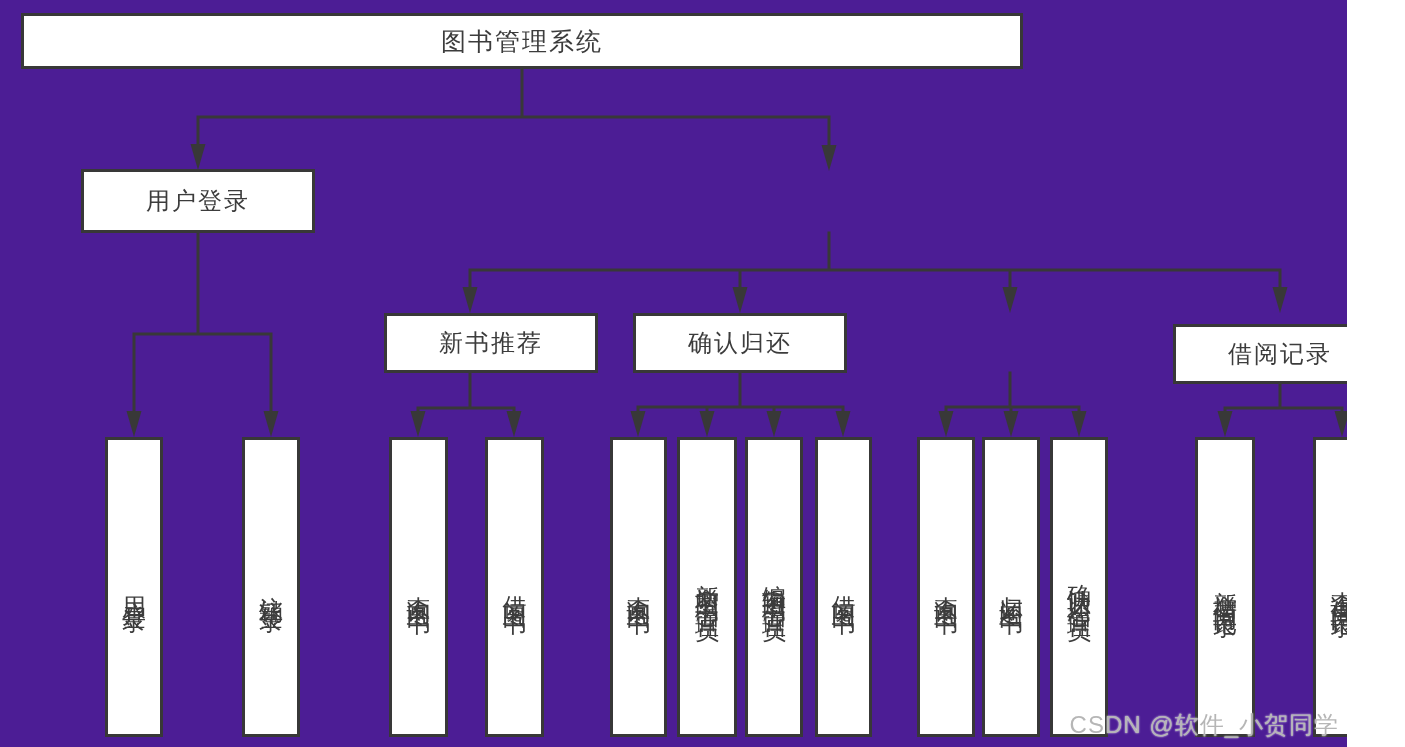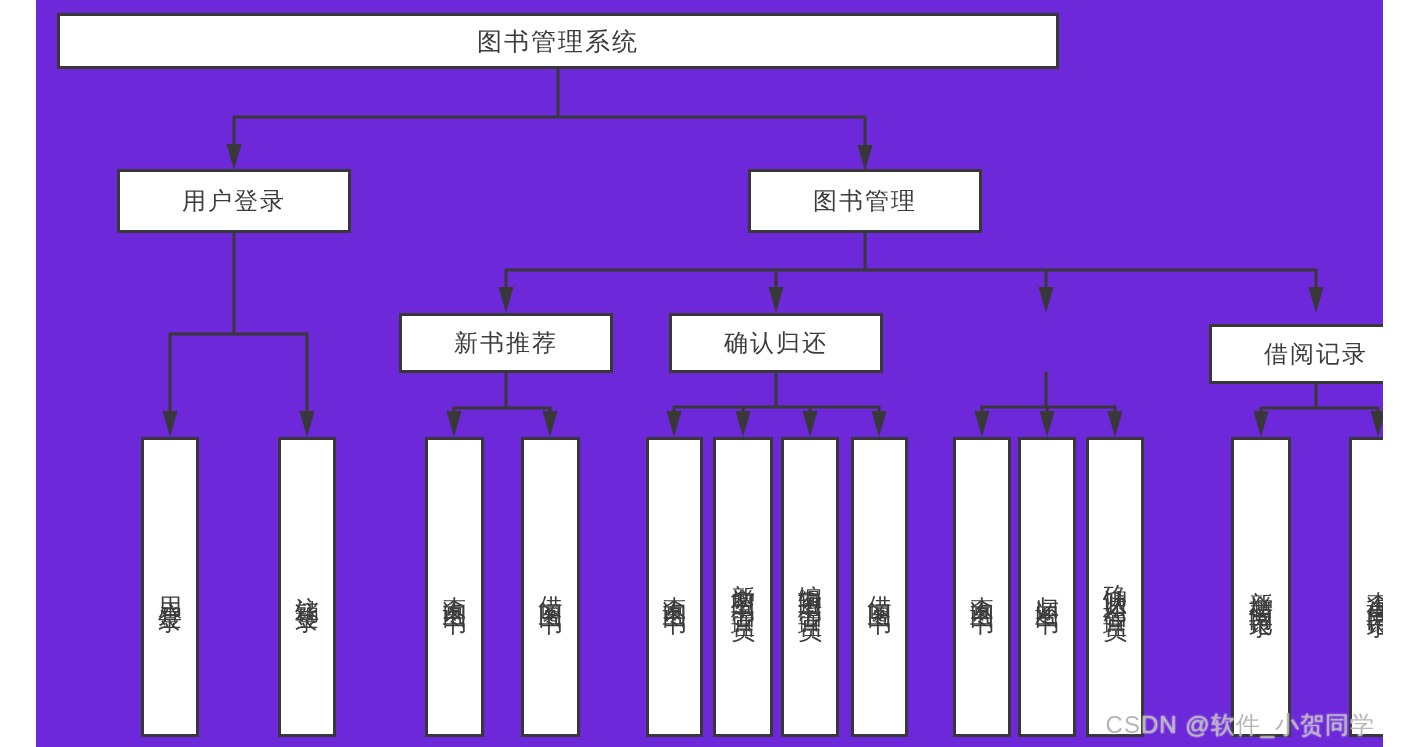--- a/index.html
+++ b/index.html
@@ -4,25 +4,24 @@
 <style>
   html, body {
     margin: 0;
     padding: 0;
     background: #ffffff;
   }
   .canvas {
     position: relative;
     width: 1347px;
     height: 747px;
-    background: #6d28d9;
+    background: #4c1d95;
     overflow: hidden;
     font-family: "Liberation Sans", sans-serif;
     color: #3c3c3c;
-    margin-left: 36px;
   }
   .connector-layer {
     position: absolute;
     left: 0;
     top: 0;
     pointer-events: none;
   }
   .box {
     position: absolute;
     box-sizing: border-box;
@@ -107,25 +106,22 @@
     </g>
   </svg>
 
   <div class="box hbox root-box" style="left:21px; top:13px; width:1002px; height:56px;">
     <span>图书管理系统</span>
   </div>
 
   <div class="box hbox" style="left:81px; top:169px; width:234px; height:64px;">
     <span>用户登录</span>
   </div>
-  <div class="box hbox" style="left:712px; top:169px; width:234px; height:64px;">
-    <span>图书管理</span>
-  </div>
 
-  <div class="box hbox" style="left:363px; top:313px; width:214px; height:60px;">
+  <div class="box hbox" style="left:384px; top:313px; width:214px; height:60px;">
     <span>新书推荐</span>
   </div>
   <div class="box hbox" style="left:633px; top:313px; width:214px; height:60px;">
     <span>确认归还</span>
   </div>
   <div class="box hbox" style="left:1173px; top:324px; width:214px; height:60px;">
     <span>借阅记录</span>
   </div>
 
   <div class="box vbox" style="left:105px; top:437px; width:58px; height:300px;">

